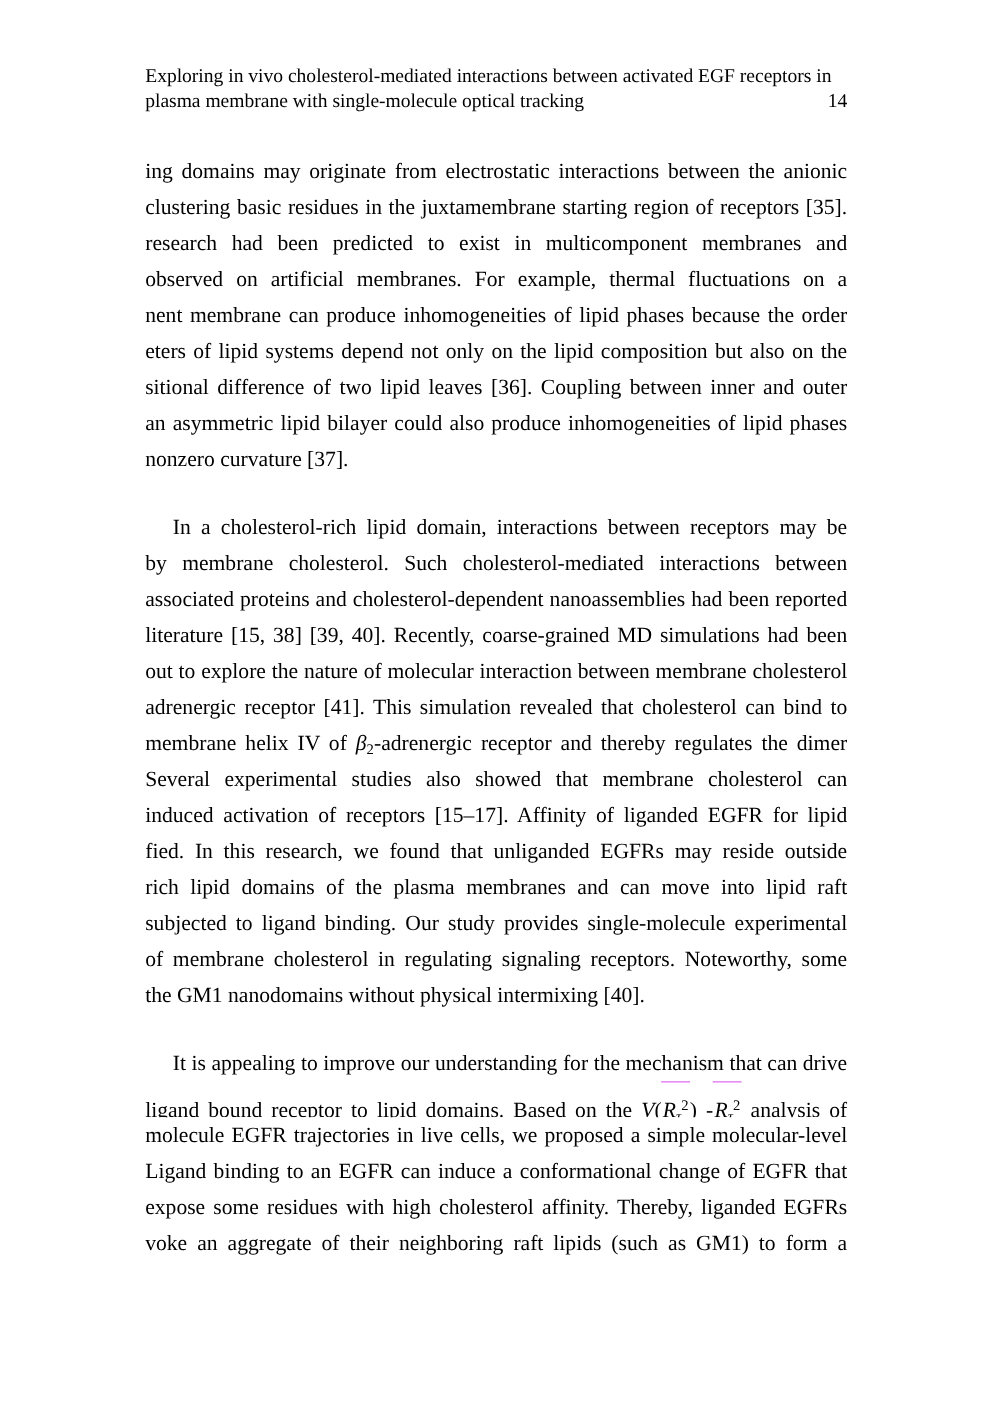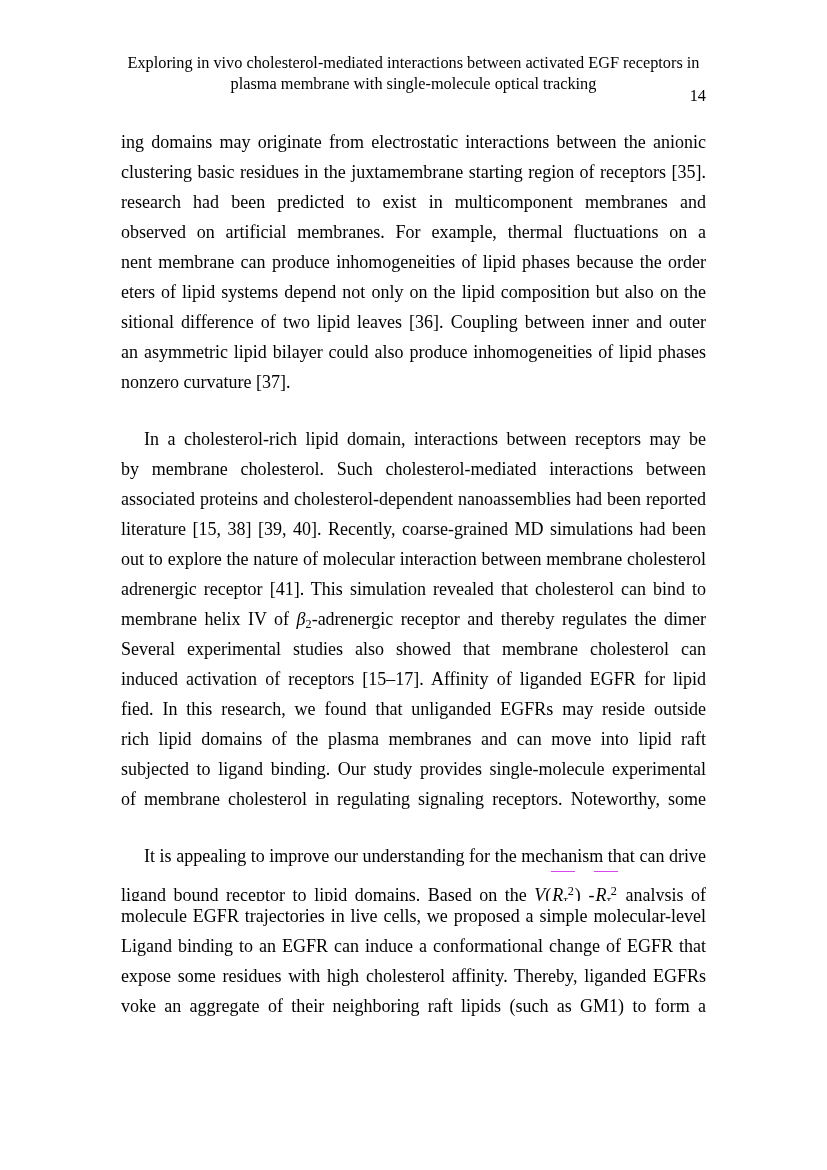--- a/index.html
+++ b/index.html
@@ -12,28 +12,27 @@
     font-family: "Liberation Serif", serif;
     overflow: hidden;
   }
   .header {
     position: absolute;
     left: 121px;
     width: 585px;
     top: 52px;
     font-size: 16.3px;
     line-height: 21px;
-    text-align: center;
+    text-align: left;
   }
   .page-number {
     position: absolute;
     right: 0;
     top: 21px;
     line-height: 21px;
-    margin-top: 12px;
   }
   .body {
     position: absolute;
     left: 121px;
     width: 585px;
     top: 127px;
     font-size: 18px;
     line-height: 30px;
   }
   .paragraph { margin: 0; }
@@ -89,20 +88,21 @@
         <div class="line">literature [15, 38] [39, 40]. Recently, coarse-grained MD simulations had been carried</div>
         <div class="line">out to explore the nature of molecular interaction between membrane cholesterol and <i>β</i> <sub>2</sub>-</div>
         <div class="line">adrenergic receptor [41]. This simulation revealed that cholesterol can bind to trans-</div>
         <div class="line">membrane helix IV of <i>β</i><sub>2</sub>-adrenergic receptor and thereby regulates the dimer formation.</div>
         <div class="line">Several experimental studies also showed that membrane cholesterol can regulate ligand-</div>
         <div class="line">induced activation of receptors [15–17]. Affinity of liganded EGFR for lipid domains and</div>
         <div class="line">fied. In this research, we found that unliganded EGFRs may reside outside cholesterol-</div>
         <div class="line">rich lipid domains of the plasma membranes and can move into lipid raft domains when</div>
         <div class="line">subjected to ligand binding. Our study provides single-molecule experimental evidence</div>
         <div class="line">of membrane cholesterol in regulating signaling receptors. Noteworthy, some raftophilic</div>
+        <div class="line last">the GM1 nanodomains without physical intermixing [40].</div>
       </div>
       <div class="paragraph">
         <div class="line indent">It is appealing to improve our understanding for the mechanism that can drive the</div>
         <div class="line">ligand bound receptor to lipid domains. Based on the <i>V</i>(<span class="ol"><i>R</i><sub style="font-style: italic;">τ</sub><sup>2</sup></span>) -<span class="ol"><i>R</i><sub style="font-style: italic;">τ</sub><sup>2</sup></span> analysis of single-</div>
         <div class="line">molecule EGFR trajectories in live cells, we proposed a simple molecular-level model.</div>
         <div class="line">Ligand binding to an EGFR can induce a conformational change of EGFR that may</div>
         <div class="line">expose some residues with high cholesterol affinity. Thereby, liganded EGFRs may pro-</div>
         <div class="line">voke an aggregate of their neighboring raft lipids (such as GM1) to form a cholesterol-</div>
       </div>
     </div>

